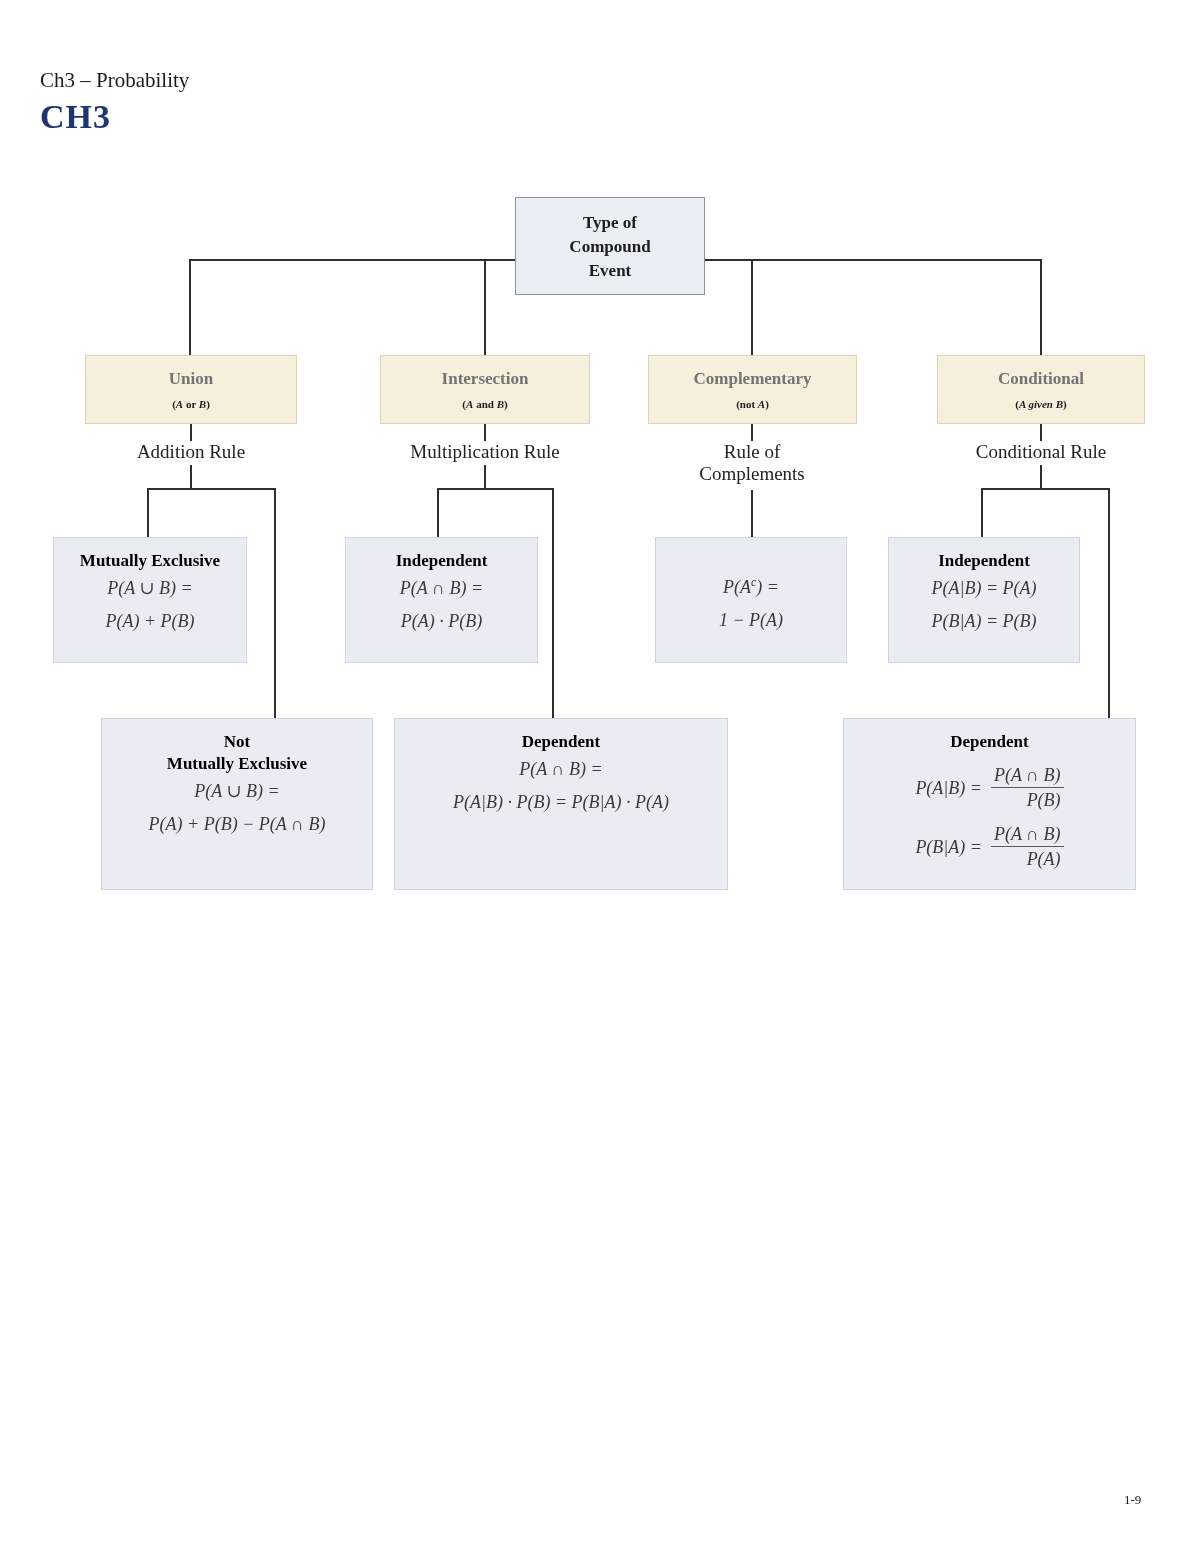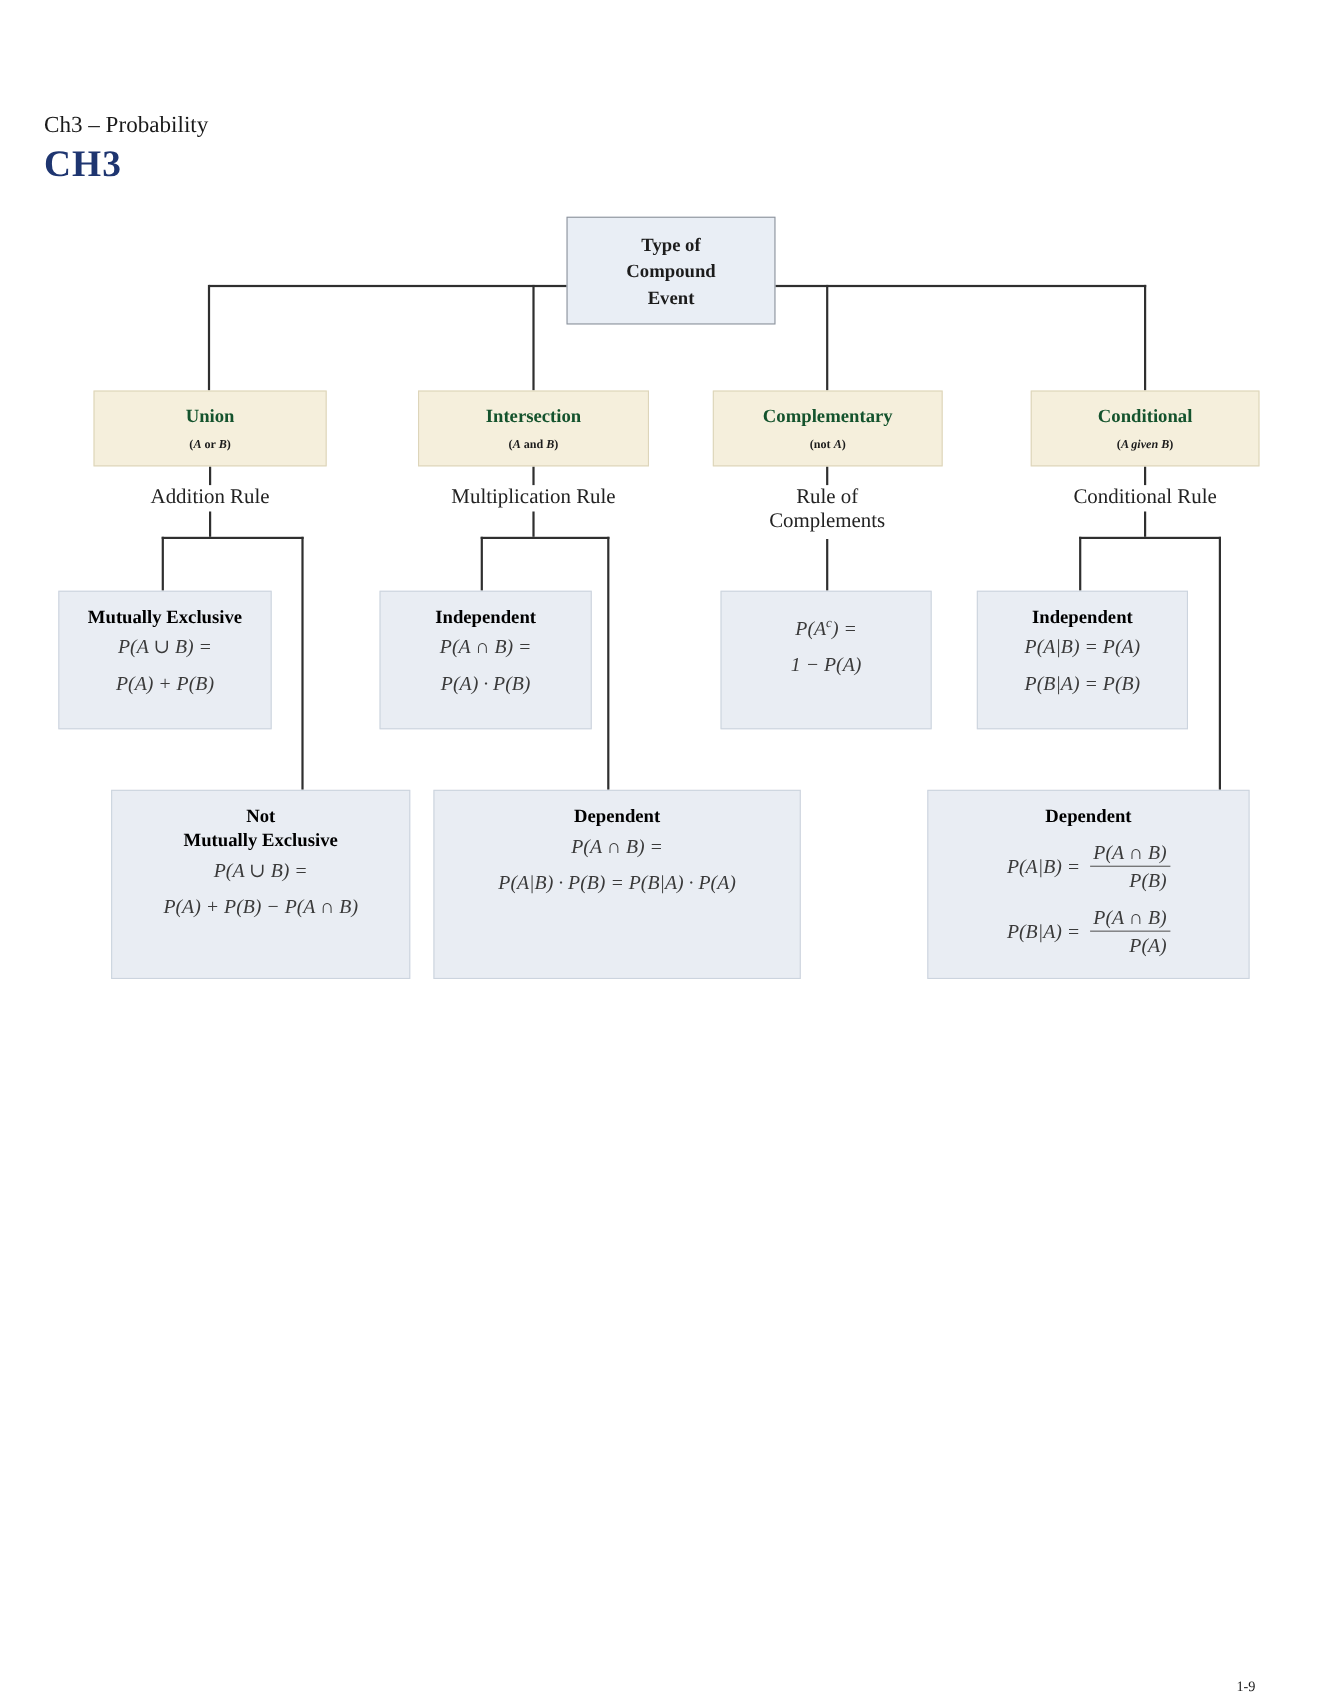--- a/index.html
+++ b/index.html
@@ -1,32 +1,32 @@
 <!DOCTYPE html>
 <html><head>
 <meta charset="utf-8">
 <style>
   html,body { margin:0; padding:0; background:#ffffff; }
   #page {
     position:relative; width:1200px; height:1553px; background:#ffffff;
     font-family:"Liberation Serif","DejaVu Serif",serif; overflow:hidden;
   }
-  .abs { position:absolute; box-sizing:border-box;margin-top:33px; }
+  .abs { position:absolute; box-sizing:border-box; }
   
   .ln { position:absolute; background:#2f2f2f; }
   
   .box { position:absolute; box-sizing:border-box; text-align:center; }
   .root-box { background:#e9eef5; border:1px solid #8d939c; }
   .cat  { background:#f5efdc; border:1px solid #ddd5ba; }
   .panel{ background:#e9edf3; border:1px solid #ccd4de; }
   
   .hdr-small { font-size:21px; color:#1a1a1a; }
   .hdr-title { font-size:34px; font-weight:bold; color:#1e3570; letter-spacing:1px; }
   .rootline { font-size:17px; font-weight:bold; color:#1c1c1c; line-height:24px; }
-  .cat-title { font-size:17px; font-weight:bold; color:#14532d; line-height:22px; }
+  .cat-title { font-size:17px; font-weight:bold; color:#737373; line-height:22px; }
   .cat-sub { font-size:11px; font-weight:bold; color:#1c1c1c; line-height:22px; margin-top:3px; }
   .it { font-style:italic; }
   .rule { font-size:19px; color:#222222; line-height:22px; text-align:center; position:absolute; }
   .bt { font-size:17px; font-weight:bold; color:#000000; line-height:22px; }
   .fm { font-size:18px; font-style:italic; color:#3a3a3a; line-height:33px; }
   .frac { display:inline-block; vertical-align:middle; text-align:right; line-height:24px; }
   .frac .den { border-top:1.5px solid #5a5a5a; padding:0 3px; }
   .frac .num { padding:0 3px; }
   .eqrow { display:flex; align-items:center; justify-content:center; gap:9px; margin-top:10px; }
   .pagenum { font-size:13px; color:#1a1a1a; }
@@ -106,21 +106,21 @@
     <div class="fm">P(A ∪ B) =</div>
     <div class="fm">P(A) + P(B)</div>
   </div>
 
   <div class="box panel" style="left:345px; top:537px; width:193px; height:126px; padding-top:12px;">
     <div class="bt">Independent</div>
     <div class="fm">P(A ∩ B) =</div>
     <div class="fm">P(A) · P(B)</div>
   </div>
 
-  <div class="box panel" style="left:655px; top:537px; width:192px; height:126px; padding-top:12px;">
+  <div class="box panel" style="left:655px; top:537px; width:192px; height:126px; padding-top:28px;">
     <div class="fm"><span>P(A</span><sup>c</sup><span>) =</span></div>
     <div class="fm">1 − P(A)</div>
   </div>
 
   <div class="box panel" style="left:888px; top:537px; width:192px; height:126px; padding-top:12px;">
     <div class="bt">Independent</div>
     <div class="fm">P(A|B) = P(A)</div>
     <div class="fm">P(B|A) = P(B)</div>
   </div>
 

